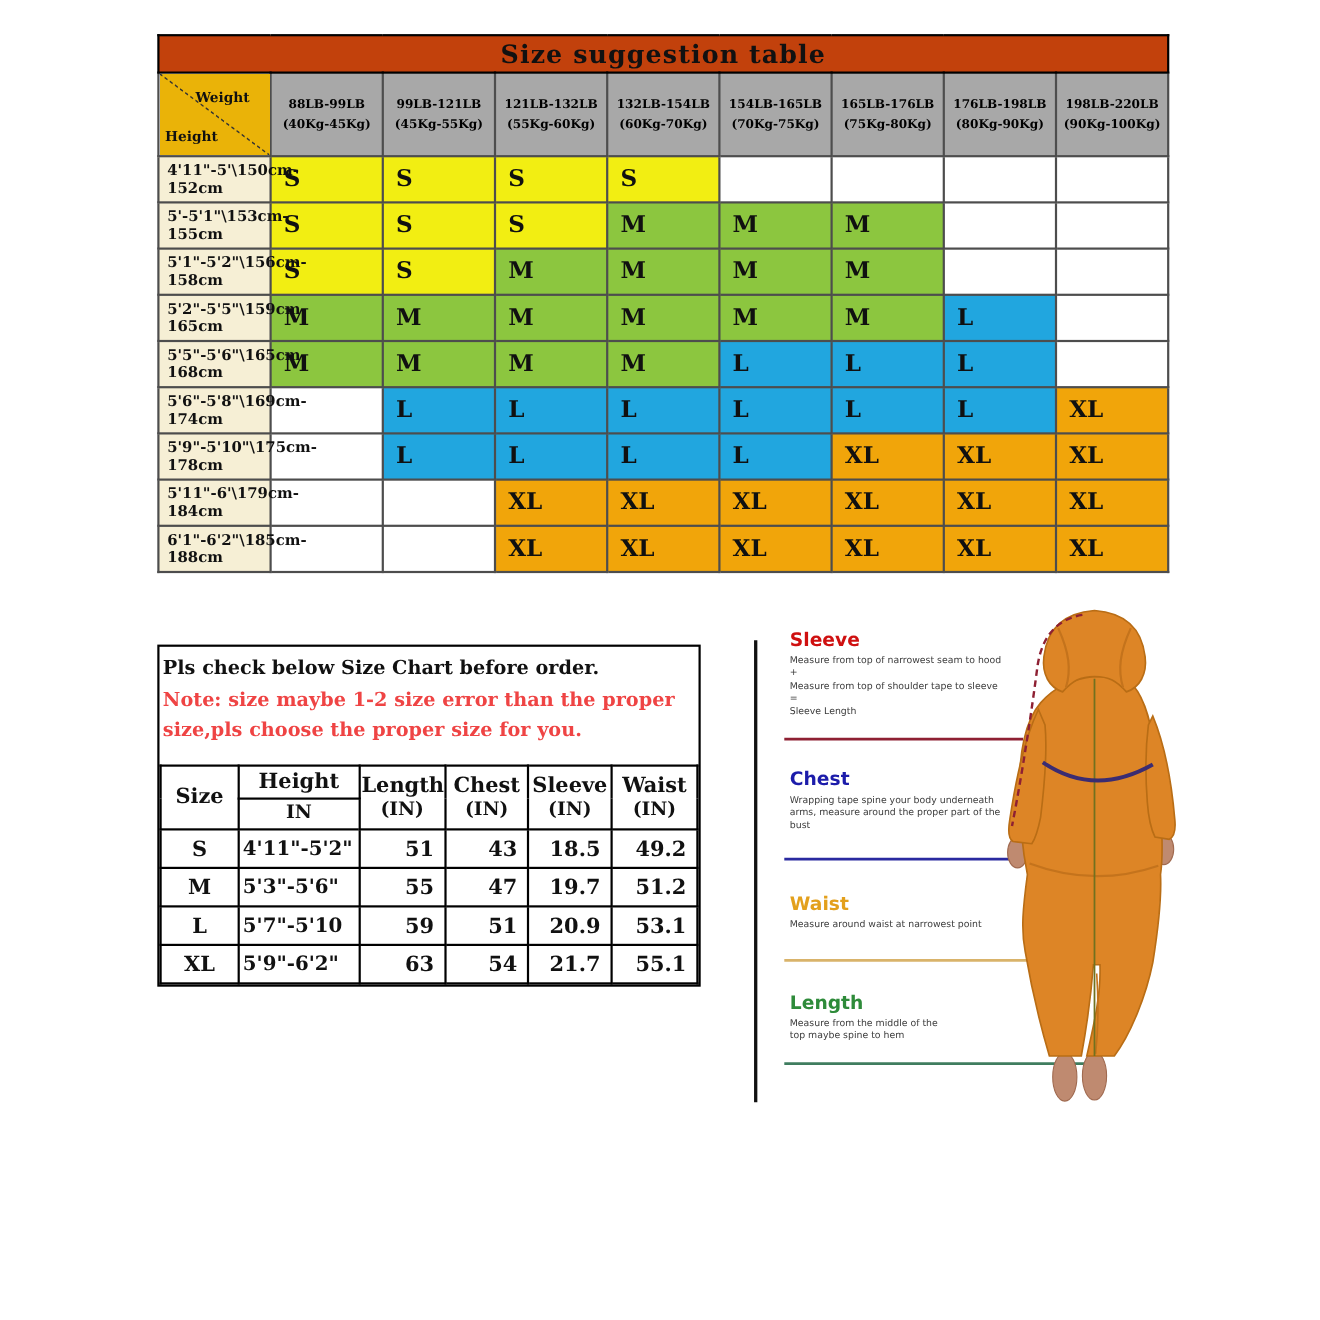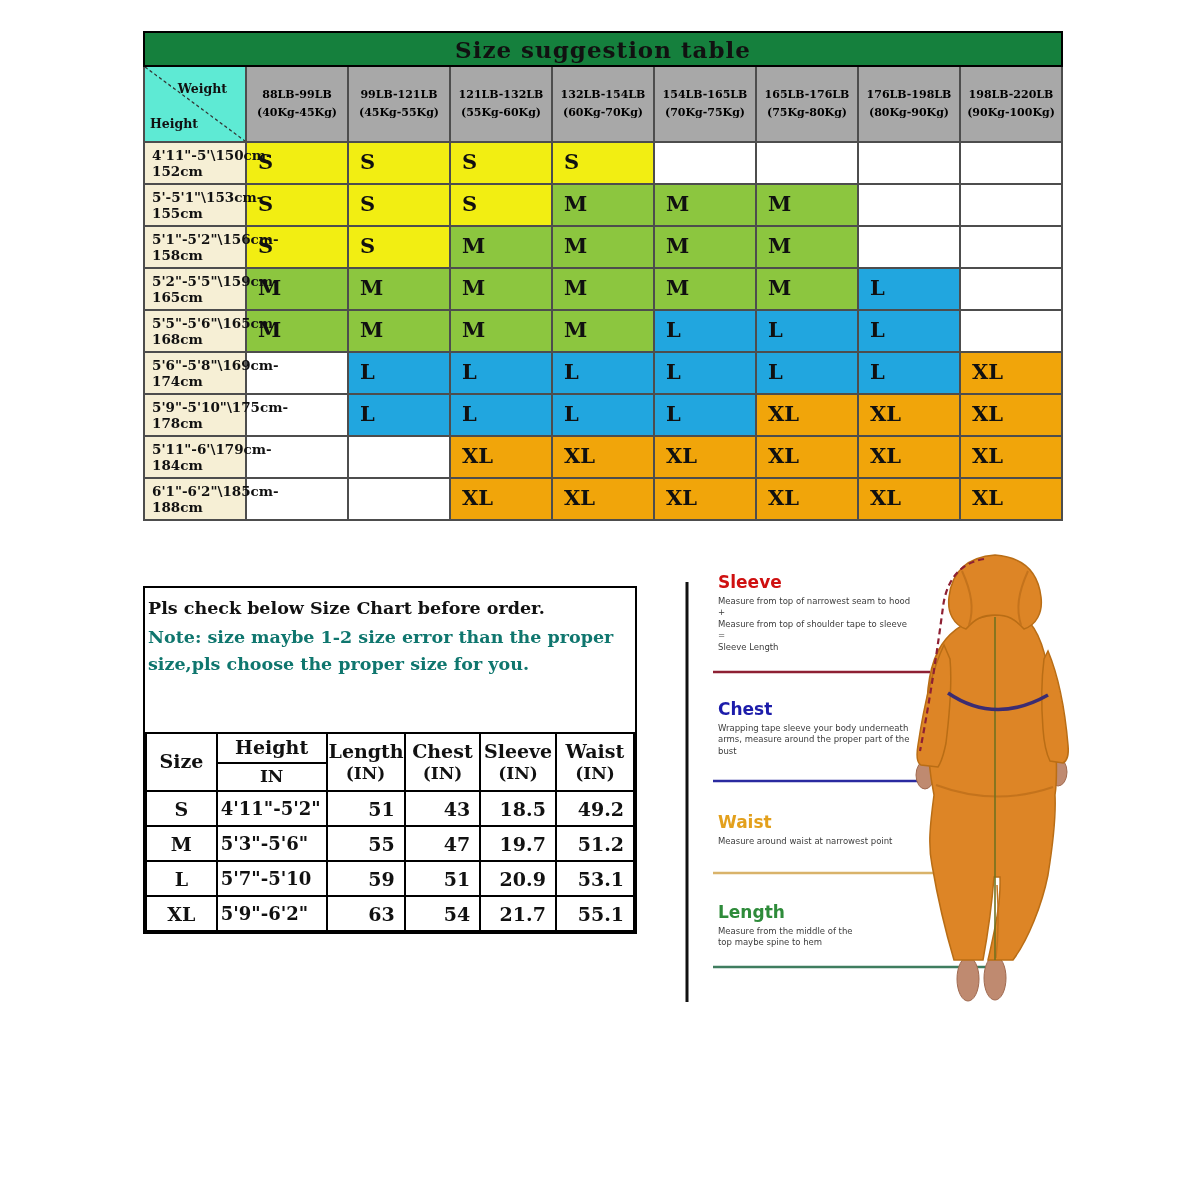--- a/index.html
+++ b/index.html
@@ -2,40 +2,40 @@
 <html><head>
 <meta charset="utf-8">
 <style>
   html,body{margin:0;padding:0;background:#fff;}
   #canvas{position:relative;width:1200px;height:1200px;background:#ffffff;overflow:hidden;
           font-family:"DejaVu Serif",serif;color:#111;}
 
   
   table.suggest{position:absolute;left:143px;top:31px;width:920px;border-collapse:collapse;table-layout:fixed;}
   .suggest th,.suggest td{border:2px solid #4d4d4d;box-sizing:border-box;}
-  .suggest .title-cell{border:2px solid #000;background:#15803d;font-size:23px;font-weight:bold;
+  .suggest .title-cell{border:2px solid #000;background:#c2410c;font-size:23px;font-weight:bold;
                        text-align:center;height:34px;letter-spacing:1px;}
   .suggest .whead{background:#a8a8a8;height:76px;font-size:11px;font-weight:bold;text-align:center;
                   line-height:1.6;padding:0 1px;color:#000;}
-  .suggest .corner{background:#5eead4;position:relative;padding:12px;}
+  .suggest .corner{background:#eab308;position:relative;padding:12px;}
   .corner svg{position:absolute;left:0;top:0;width:100%;height:100%;}
   .corner .w{position:absolute;top:14px;right:18px;font-size:12.5px;font-weight:bold;}
   .corner .h{position:absolute;bottom:10px;left:5px;font-size:12.5px;font-weight:bold;}
   .suggest .rlabel{background:#f6efd5;font-size:13.5px;font-weight:bold;text-align:left;
                    padding:0 0 0 7px;height:42px;}
   .suggest td.szc{font-size:21px;font-weight:bold;padding:0 0 4px 11px;text-align:left;color:#101010;
                   vertical-align:middle;}
 
   
   .bottom-box{position:absolute;left:143px;top:586px;width:494px;border:2px solid #000;box-sizing:border-box;}
   .chart-title{height:64px;border-bottom:2px solid #000;display:flex;align-items:center;justify-content:center;
                font-size:30px;font-weight:bold;letter-spacing:1px;}
-  .chart-notes{padding:10px 19px 4px 3px;height:144px;box-sizing:border-box;}
+  .chart-notes{padding:10px 19px 4px 3px;height:107px;box-sizing:border-box;}
   .note-black{font-size:17.5px;font-weight:bold;margin:0 0 6px 0;}
-  .note-red{font-size:17.5px;font-weight:bold;color:#0f766e;margin:0;line-height:1.55;}
+  .note-red{font-size:17.5px;font-weight:bold;color:#ef4444;margin:0;line-height:1.55;}
   table.sizechart{width:100%;border-collapse:collapse;table-layout:fixed;}
   .sizechart th,.sizechart td{border:2px solid #000;font-weight:bold;box-sizing:border-box;}
   .sizechart th{font-size:19px;line-height:1.25;}
   .sizechart .hd-sub{font-size:17px;}
   .sizechart tbody td{height:35px;font-size:19px;}
   .sizechart td.sz{text-align:center;}
   .sizechart td.hval{text-align:left;padding-left:3px;font-size:18px;}
   .sizechart td.num{text-align:right;padding-right:9px;}
 
   
@@ -274,21 +274,21 @@
         <div>Measure from top of narrowest seam to hood</div>
         <div>+</div>
         <div>Measure from top of shoulder tape to sleeve</div>
         <div>=</div>
         <div>Sleeve Length</div>
       </div>
     </div>
   <div class="mlabel m-chest" id="lbl-chest">
       <div class="m-title" style="color: rgb(28, 28, 170);">Chest</div>
       <div class="m-desc">
-        <div>Wrapping tape sleeve your body underneath</div>
+        <div>Wrapping tape spine your body underneath</div>
         <div>arms, measure around the proper part of the</div>
         <div>bust</div>
       </div>
     </div>
   <div class="mlabel m-waist" id="lbl-waist">
       <div class="m-title" style="color: rgb(227, 160, 28);">Waist</div>
       <div class="m-desc">
         <div>Measure around waist at narrowest point</div>
       </div>
     </div>

